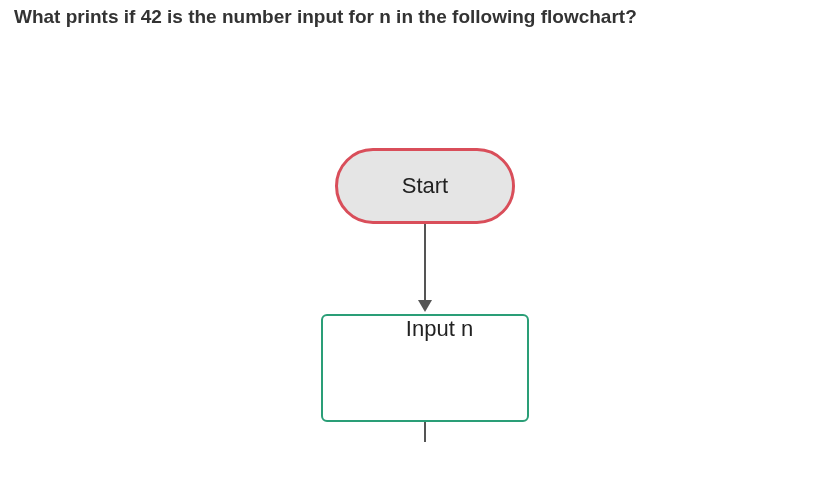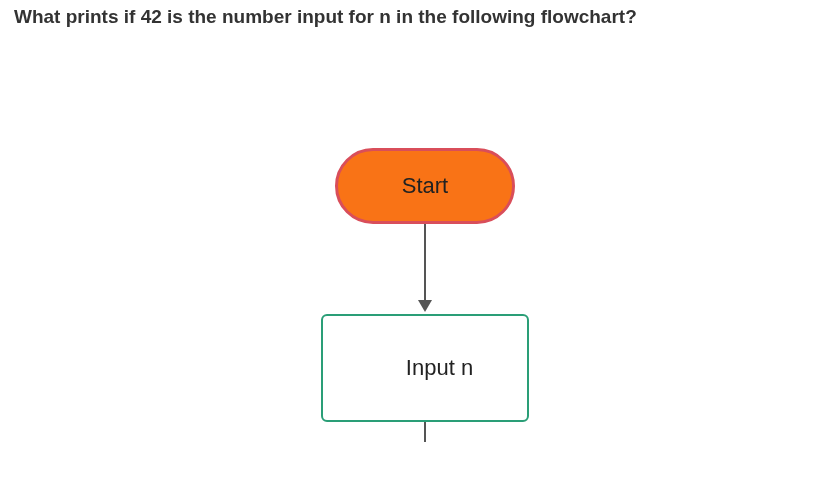--- a/index.html
+++ b/index.html
@@ -32,21 +32,21 @@
       width: 180px;
       height: 76px;
       margin: 0 auto;
       border: 3px solid #d94e5a;
       border-radius: 38px;
       display: flex;
       align-items: center;
       justify-content: center;
       font-size: 22px;
       color: #222222;
-      background: #f97316;
+      background: #e5e5e5;
     }
     .connector-wrapper {
       display: flex;
       justify-content: center;
       align-items: flex-start;
       height: 90px;
       position: relative;
     }
     .connector-line {
       width: 2px;
@@ -65,21 +65,21 @@
       border-right: 7px solid transparent;
       border-top: 12px solid #555555;
     }
     .input-node {
       width: 208px;
       height: 108px;
       margin: 0 auto;
       border: 2.5px solid #2a9e77;
       border-radius: 6px;
       display: flex;
-      align-items: center;
+      align-items: flex-start;
       justify-content: center;
       font-size: 22px;
       color: #222222;
       background: #ffffff;
       padding-left: 29px;
     }
     .connector-bottom {
       display: flex;
       justify-content: center;
       height: 20px;

